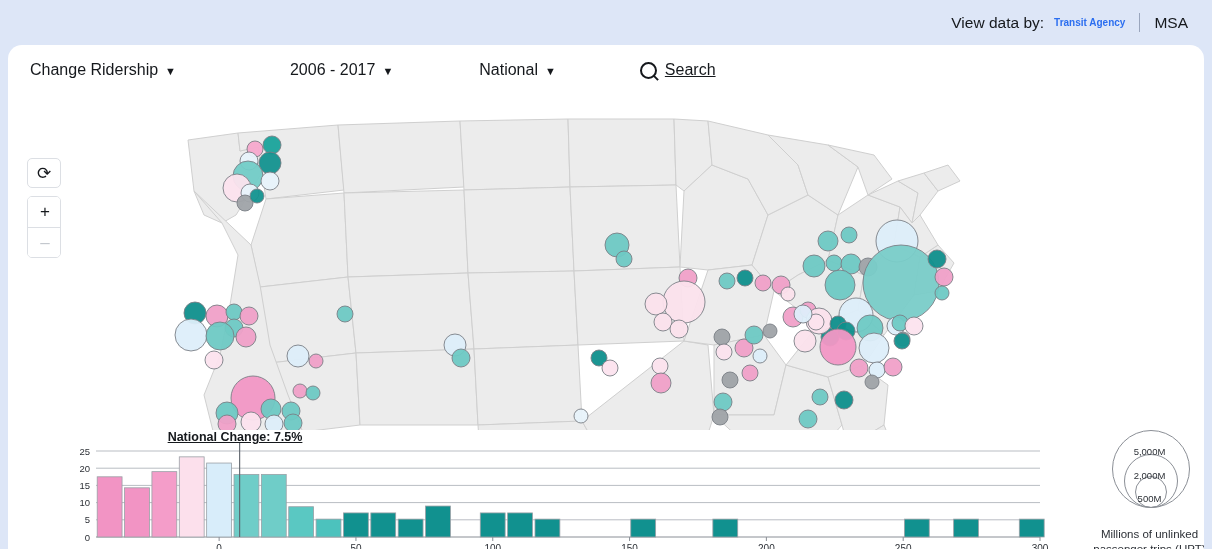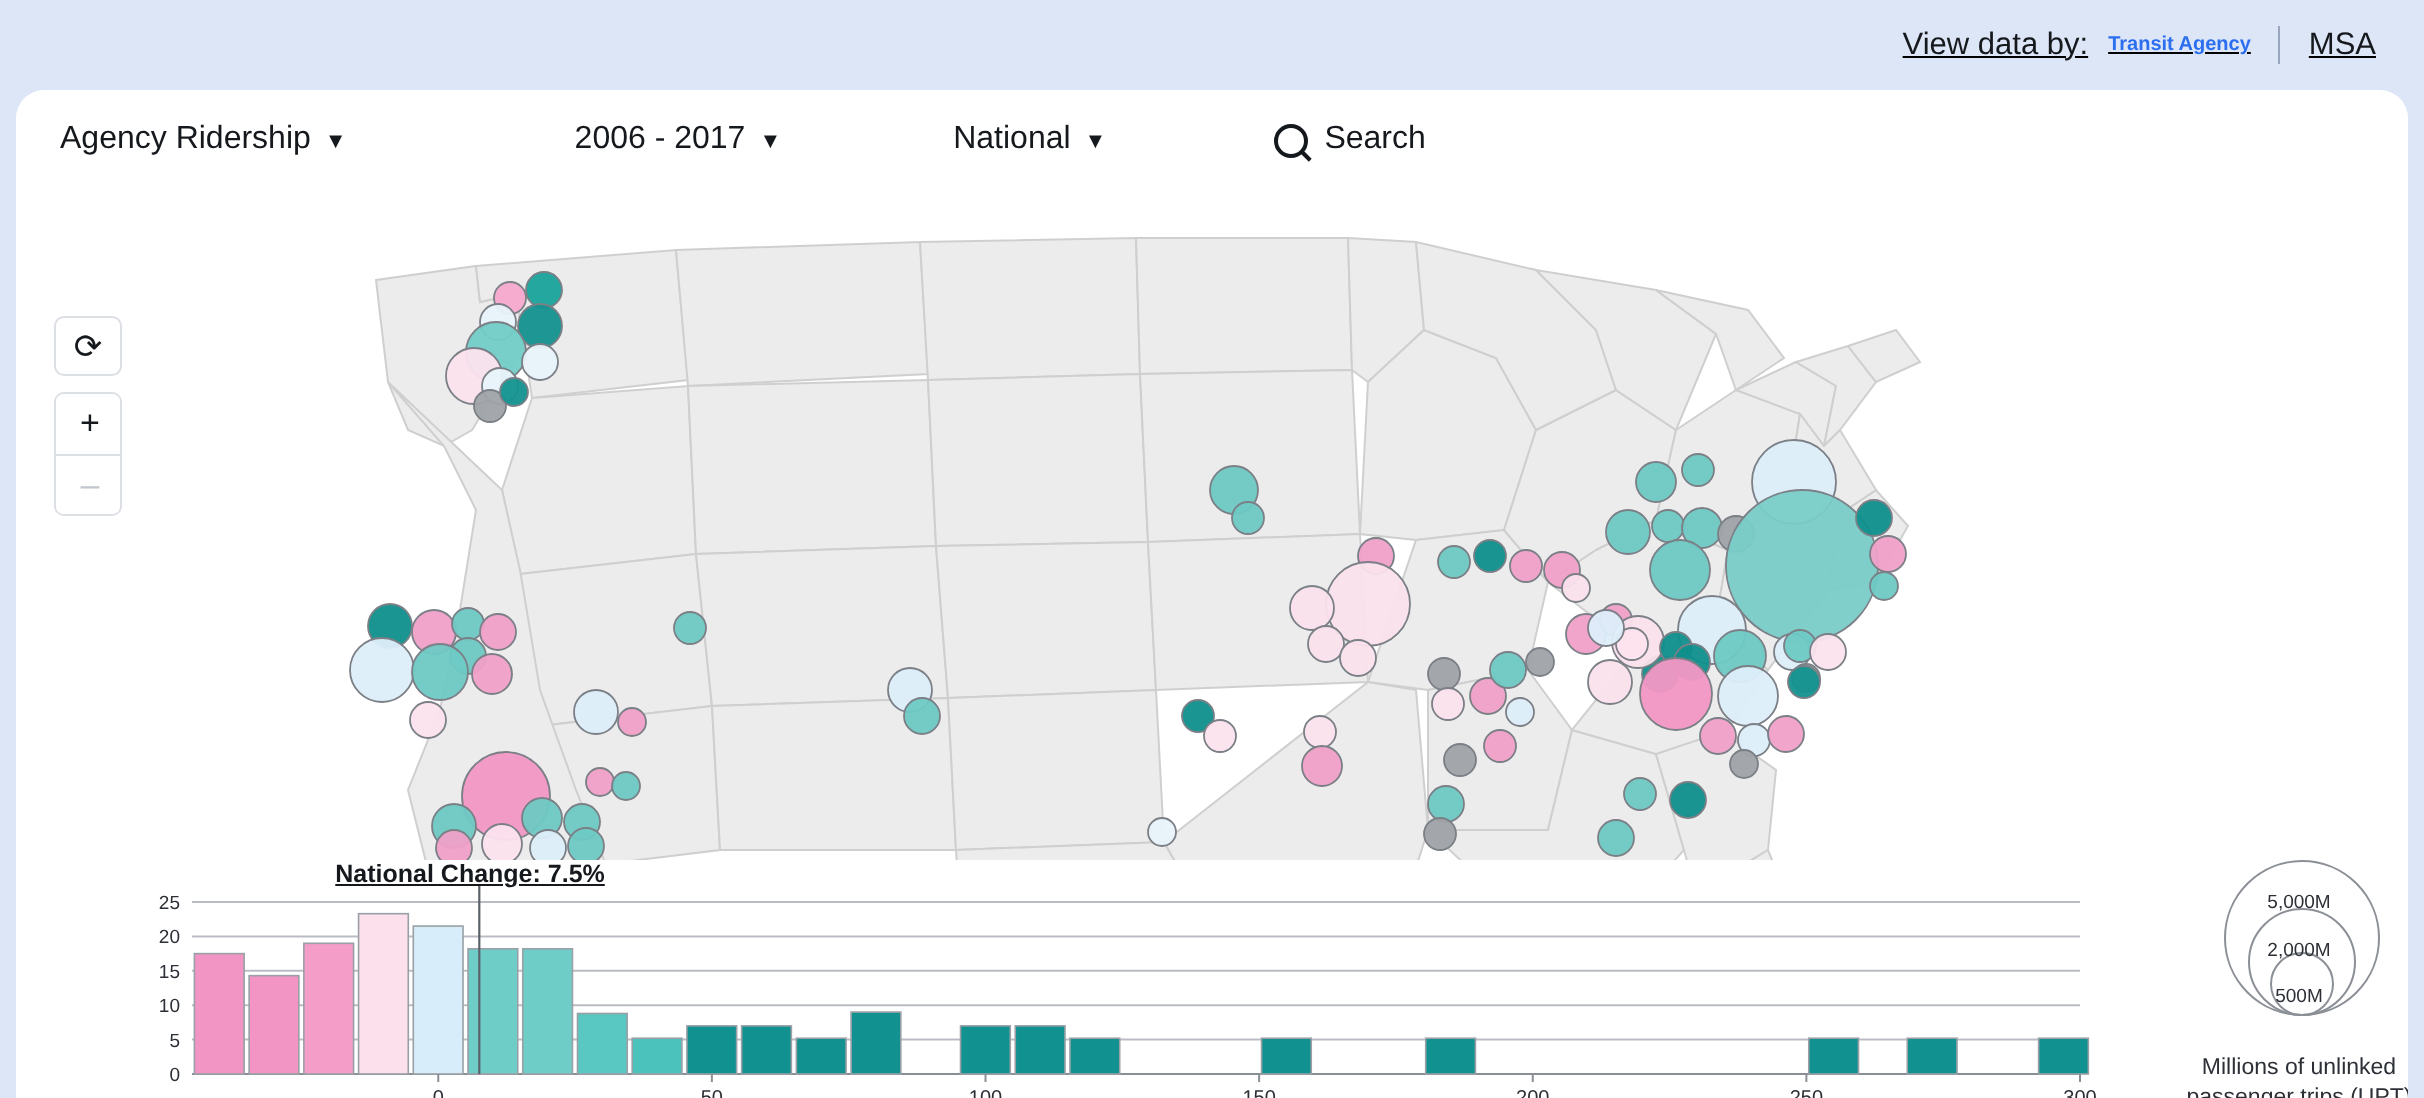--- a/index.html
+++ b/index.html
@@ -8,21 +8,21 @@
     background:#dde6f7;
     font-family:"Liberation Sans", sans-serif;
     -webkit-font-smoothing:antialiased;
   }
   .page{position:relative;width:1212px;height:549px;}
 
   
   .topbar{
     position:absolute;top:0;left:0;width:1212px;height:45px;
     display:flex;align-items:center;justify-content:flex-end;
-    padding-right:24px;box-sizing:border-box;text-decoration:underline;
+    padding-right:24px;box-sizing:border-box;
   }
   .topbar .label{font-size:15.5px;color:#15181c;}
   .topbar .agency{
     font-size:10px;font-weight:bold;color:#2b6ef0;margin-left:10px;cursor:pointer;
   }
   .topbar .divider{
     display:inline-block;width:1px;height:19px;background:#9aa6bd;margin:0 14px;
   }
   .topbar .msa{font-size:15.5px;color:#15181c;cursor:pointer;text-align:center;}
 
@@ -38,21 +38,21 @@
     display:flex;align-items:center;
   }
   .tb-item{
     font-size:16px;color:#15181c;cursor:pointer;display:flex;align-items:center;
     white-space:nowrap;
   }
   .tb-item .chev{margin-left:7px;font-size:11px;line-height:1;transform:translateY(1px);}
   #tb0{margin-left:22px;}
   #tb1{margin-left:114px;text-align:right;}
   #tb2{margin-left:86px;}
-  #tb3{margin-left:84px;}
+  #tb3{margin-left:84px;text-decoration:underline;}
   .srch-ico{
     display:inline-block;width:13px;height:13px;border:2px solid #15181c;border-radius:50%;
     position:relative;margin-right:8px;
   }
   .srch-ico:after{
     content:"";position:absolute;width:2px;height:6px;background:#15181c;
     right:-2px;bottom:-4px;transform:rotate(-45deg);
   }
 
   
@@ -100,21 +100,21 @@
     <span class="label">View data by:</span>
     <span class="agency">Transit Agency</span>
     <span class="divider"></span>
     <span class="msa">MSA</span>
   </div>
 
   <div class="card">
 
     <div class="toolbar">
       <div class="tb-item" id="tb0">
-        <span>Agency Ridership</span>
+        <span>Change Ridership</span>
         <span class="chev">▼</span>
       </div>
       <div class="tb-item" id="tb1">
         <span>2006 - 2017</span>
         <span class="chev">▼</span>
       </div>
       <div class="tb-item" id="tb2">
         <span>National</span>
         <span class="chev">▼</span>
       </div>

